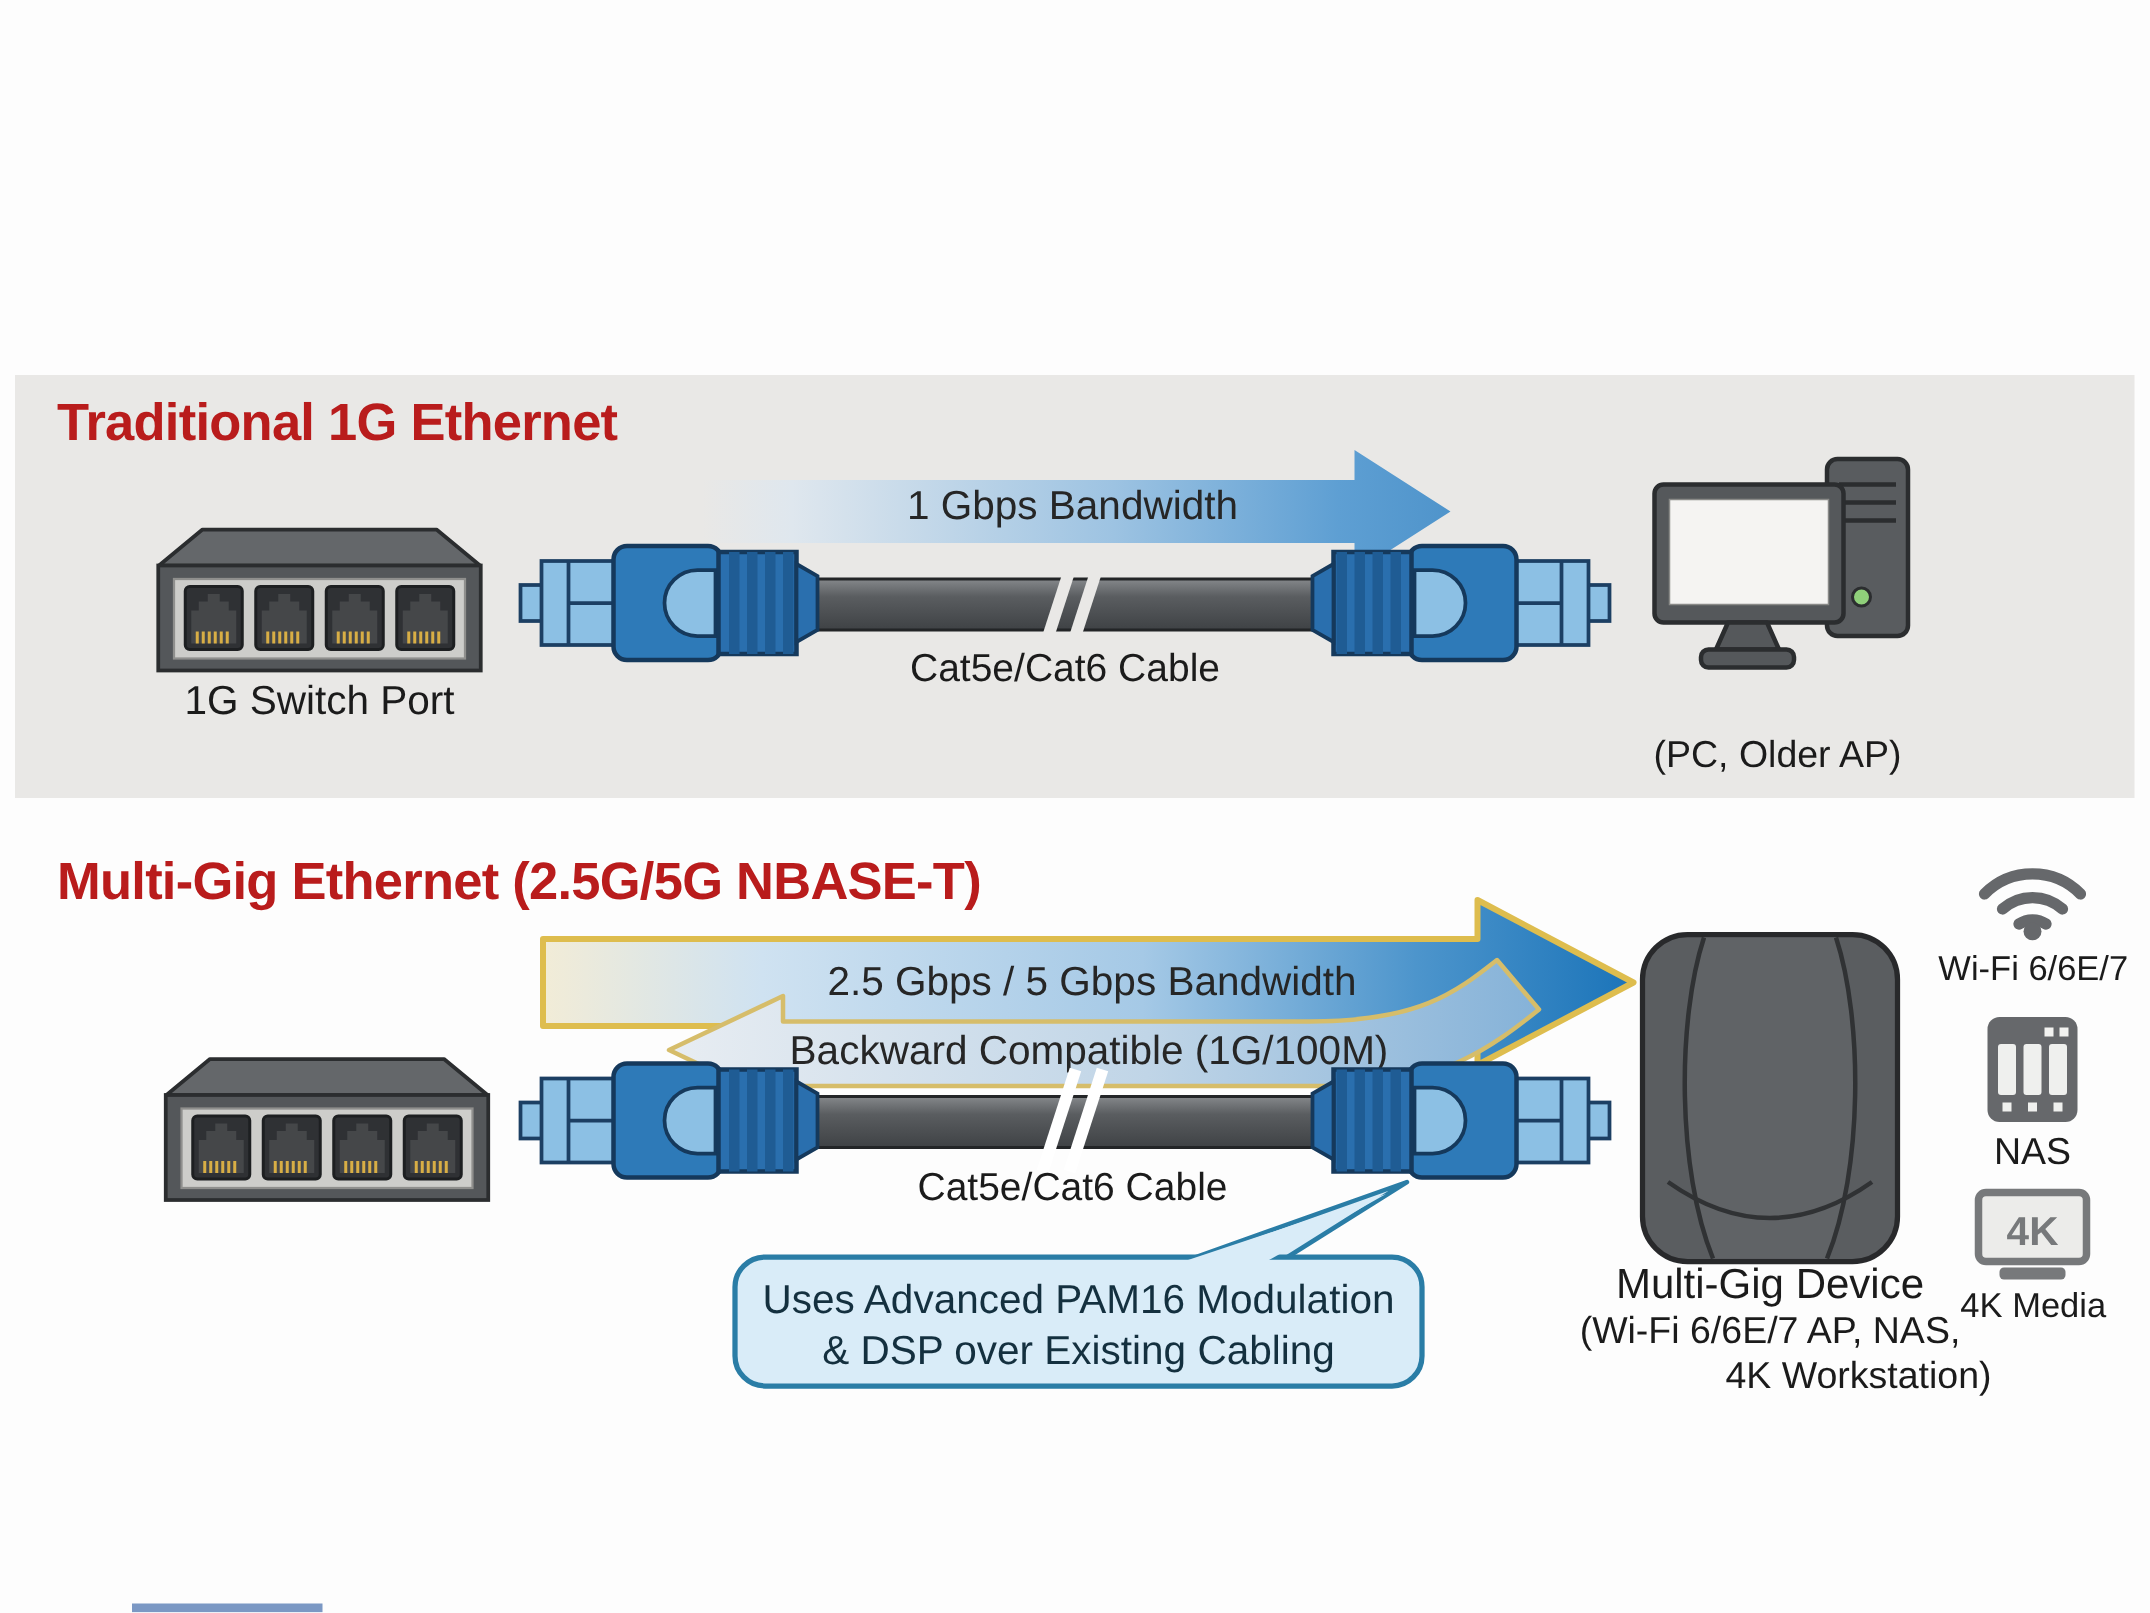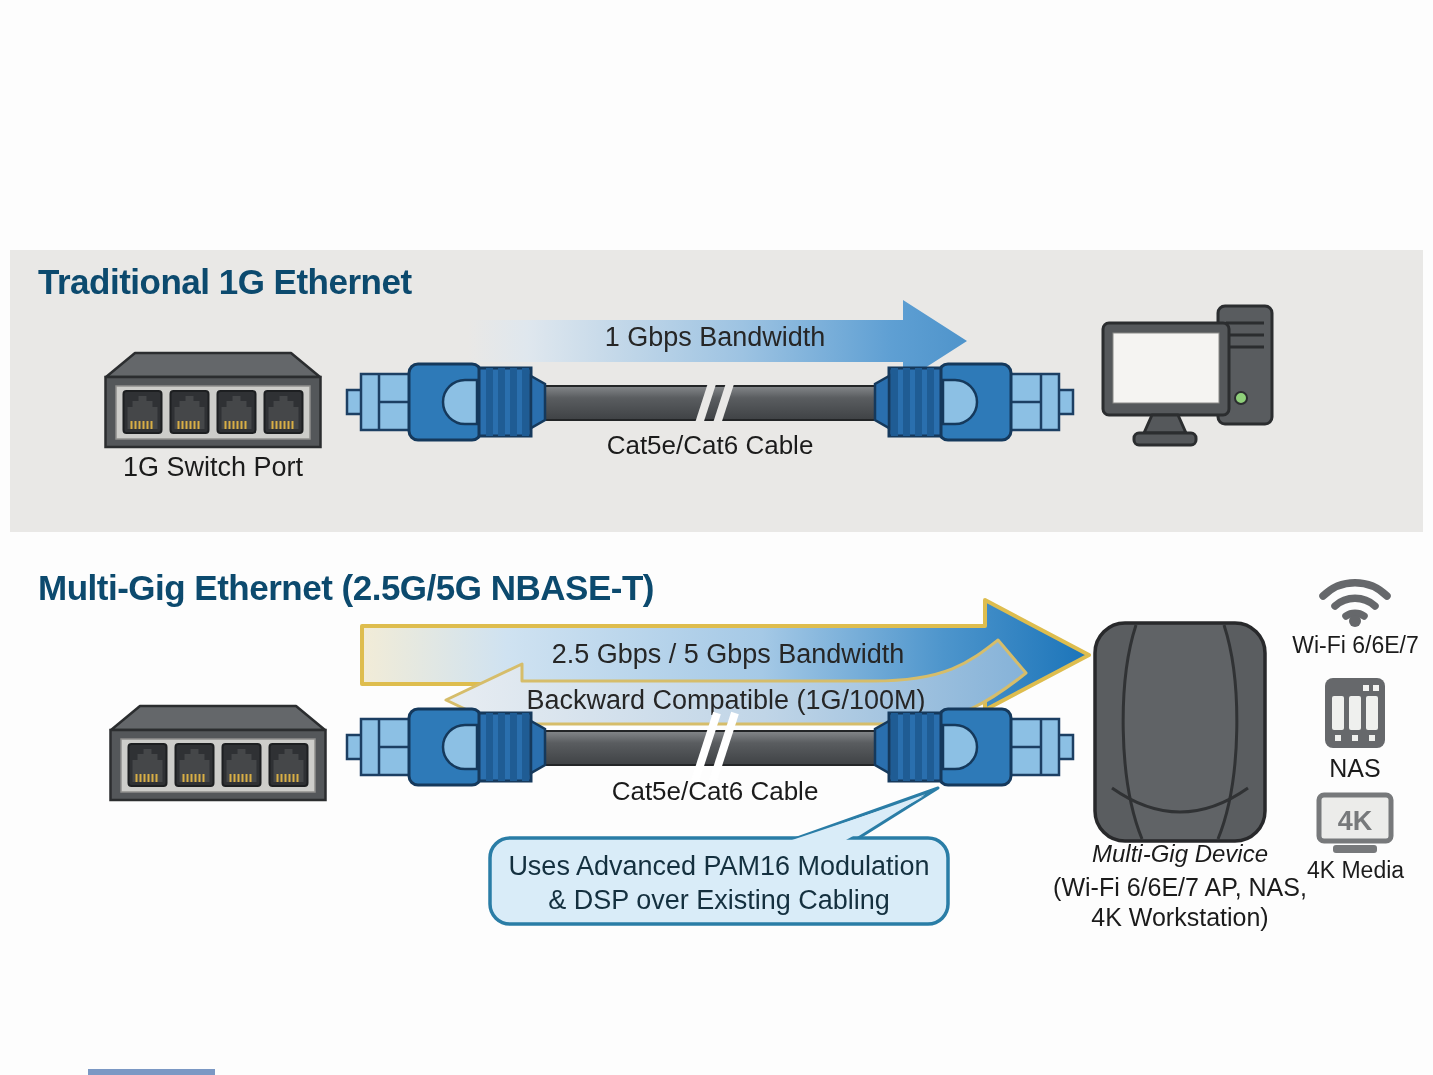--- a/index.html
+++ b/index.html
@@ -6,21 +6,21 @@
   .canvas{
     position:relative;width:1433px;height:1075px;overflow:hidden;
     background:#fdfdfd;font-family:"Liberation Sans",sans-serif;color:#1b1b1b;
   }
   .abs{position:absolute;}
   .title{
     top:158px;left:0;width:1433px;text-align:center;
     font-size:45px;font-weight:700;letter-spacing:-1px;color:#141414;
   }
   .band{left:10px;top:250px;width:1413px;height:282px;background:#e9e8e6;}
-  .sec-header{font-size:35px;font-weight:700;letter-spacing:-0.5px;color:#0c4a6e;}
+  .sec-header{font-size:35px;font-weight:700;letter-spacing:-0.5px;color:#b91c1c;}
   .lbl{text-align:center;color:#1b1b1b;}
   svg text{font-family:"Liberation Sans",sans-serif;}
   .arrow-text{font-size:27px;fill:#262626;}
   .callout-text{font-size:27px;fill:#14303f;}
   .break-line-band{stroke:#e9e8e6;}
   .break-line-white{stroke:#ffffff;}
   .bottom-bar{left:88px;top:1069px;width:127px;height:6px;background:#7b98c4;}
 </style>
 </head>
 <body>
@@ -108,20 +108,21 @@
 
   <svg class="abs" style="left:1100px;top:303px;" width="180" height="148" viewBox="0 0 180 148">
     <rect x="118" y="3" width="54" height="118" rx="7" fill="#595c5f" stroke="#2b2d2f" stroke-width="3"></rect>
     <path d="M126,20 H164 M126,32 H164 M126,44 H164" stroke="#2b2d2f" stroke-width="3"></path>
     <circle cx="141" cy="95" r="6" fill="#8fd07a" stroke="#2b2d2f" stroke-width="2"></circle>
     <rect x="3" y="20" width="126" height="92" rx="6" fill="#55585b" stroke="#2b2d2f" stroke-width="3"></rect>
     <rect x="13" y="30" width="106" height="70" fill="#f5f4f2" stroke="#8a8a88" stroke-width="1"></rect>
     <polygon points="52,112 78,112 86,130 44,130" fill="#55585b" stroke="#2b2d2f" stroke-width="3" stroke-linejoin="round"></polygon>
     <rect x="34" y="130" width="62" height="12" rx="5" fill="#55585b" stroke="#2b2d2f" stroke-width="3"></rect>
   </svg>
+  <div class="abs lbl" style="left:1060px;top:489px;width:250px;font-size:25px;">(PC, Older AP)</div>
 
   <div class="abs sec-header" style="left:38px;top:568px;">Multi-Gig Ethernet (2.5G/5G NBASE-T)</div>
 
   <svg class="abs" style="left:358px;top:596px;" width="742" height="142" viewBox="0 0 742 142">
     <path d="M4,30 H627 V4 L731,59 L627,114 V88 H4 Z" fill="url(#gF)" stroke="#debd4e" stroke-width="4" stroke-linejoin="round"></path>
     <path d="M88,104 L164,68 L164,85 L515,85 C588,85 612,66 640,44 L668,77 C638,101 602,128 536,128 L164,128 L164,140 Z" fill="url(#gR)" stroke="#d6bd6a" stroke-width="3" stroke-linejoin="round"></path>
     <text class="arrow-text" x="370" y="67" text-anchor="middle">2.5 Gbps / 5 Gbps Bandwidth</text>
     <text class="arrow-text" x="368" y="113" text-anchor="middle" font-size="26">Backward Compatible (1G/100M)</text>
   </svg>
 
@@ -146,23 +147,23 @@
     <text class="callout-text" x="233" y="127" text-anchor="middle">&amp; DSP over Existing Cabling</text>
   </svg>
 
   <svg class="abs" style="left:1092px;top:620px;" width="176" height="224" viewBox="0 0 176 224">
     <rect x="3" y="3" width="170" height="218" rx="30" fill="#5a5d60" stroke="#28292b" stroke-width="3.5"></rect>
     <path d="M44,5 C26,60 26,160 50,219 L126,219 C150,160 150,60 132,5 Z" fill="#606366"></path>
     <path d="M44,5 C26,60 26,160 50,219" stroke="#303234" stroke-width="3" fill="none"></path>
     <path d="M132,5 C150,60 150,160 126,219" stroke="#303234" stroke-width="3" fill="none"></path>
     <path d="M20,168 Q88,216 156,168" stroke="#303234" stroke-width="3" fill="none"></path>
   </svg>
-  <div class="abs lbl" style="left:1015px;top:840px;width:330px;font-size:24px;font-style:italic;">Multi-Gig Device</div>
+  <div class="abs lbl" style="left:1015px;top:840px;width:330px;font-size:28px;">Multi-Gig Device</div>
   <div class="abs lbl" style="left:1015px;top:873px;width:330px;font-size:25px;">(Wi-Fi 6/6E/7 AP, NAS,</div>
-  <div class="abs lbl" style="left:1015px;top:903px;width:330px;font-size:25px;">4K Workstation)</div>
+  <div class="abs lbl" style="left:1074px;top:903px;width:330px;font-size:25px;">4K Workstation)</div>
 
   <svg class="abs" style="left:1313px;top:563px;" width="84" height="64" viewBox="0 0 84 64">
     <path d="M10,33 A45,45 0 0 1 74,33" stroke="#66686b" stroke-width="7.5" fill="none" stroke-linecap="round"></path>
     <path d="M22,43 A30,30 0 0 1 62,43" stroke="#66686b" stroke-width="7.5" fill="none" stroke-linecap="round"></path>
     <path d="M33,53 A16,16 0 0 1 51,53" stroke="#66686b" stroke-width="7.5" fill="none" stroke-linecap="round"></path>
     <circle cx="42" cy="58" r="6" fill="#66686b"></circle>
   </svg>
   <div class="abs lbl" style="left:1283px;top:632px;width:145px;font-size:23px;">Wi-Fi 6/6E/7</div>
 
   <svg class="abs" style="left:1323px;top:676px;" width="64" height="74" viewBox="0 0 64 74">

